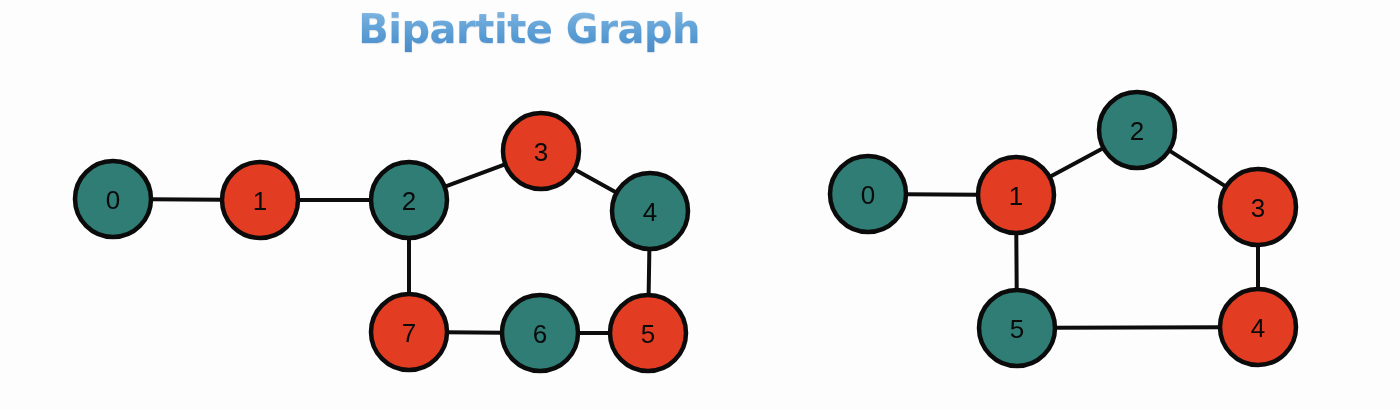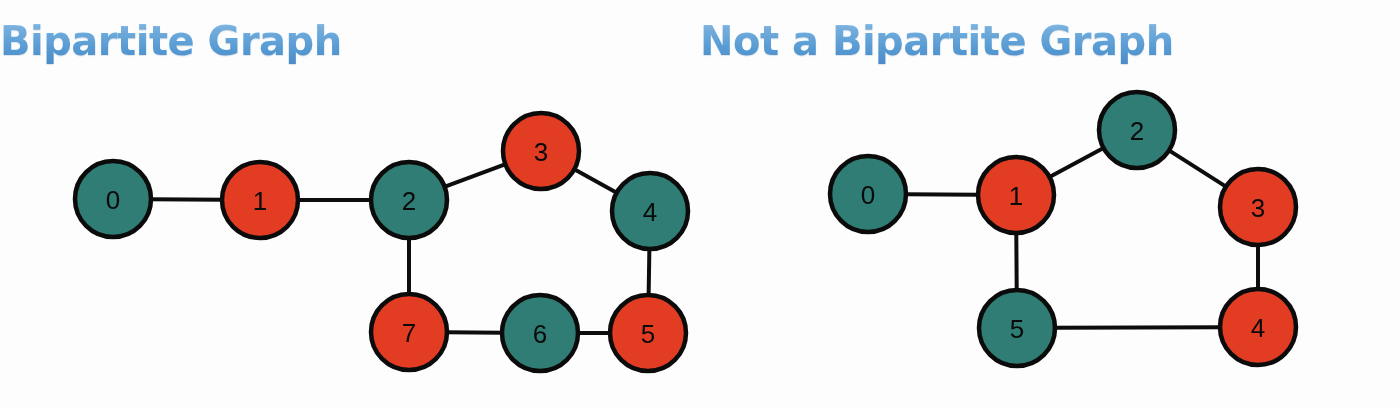--- a/index.html
+++ b/index.html
@@ -22,24 +22,24 @@
   .panel {
     position: absolute;
     top: 0;
     height: 409px;
   }
   #panel-left  { left: 0;   width: 700px; }
   #panel-right { left: 700px; width: 700px; }
 
   .panel-title {
     position: absolute;
-    top: 16px;
+    top: 4px;
     left: 0;
     width: 700px;
-    text-align: left;
+    text-align: right;
     font-family: "DejaVu Sans", sans-serif;
     font-weight: bold;
     font-size: 40px;
     letter-spacing: -0.5px;
     line-height: 50px;
     color: #4f9ede;
     background: linear-gradient(180deg, #9cc9ef 0%, #6fb2e8 30%, #4f9ede 62%, #3b84cd 100%);
     -webkit-background-clip: text;
     background-clip: text;
     -webkit-text-fill-color: transparent;
@@ -125,21 +125,20 @@
           </g>
           <g>
             <circle cx="409" cy="332" r="38" class="node-circle" fill="#e23d22" stroke="#0b0b0b"></circle>
             <text x="409" y="333" class="node-label" fill="#0a0a0a">7</text>
           </g>
         </g>
     </svg>
   </div>
 
   <div class="panel" id="panel-right">
-    <div class="panel-title">Not a Bipartite Graph</div>
     <svg class="graph-svg" viewBox="0 0 700 409">
       <g id="edges-1">
           <line x1="204.99915543432348" y1="194.24999429347517" x2="279.0008445656765" y2="194.75000570652483" class="edge" stroke="#0d0d0d"></line>
           <line x1="348.5947143471322" y1="177.49044270608601" x2="404.4052856528678" y2="147.50955729391399" class="edge" stroke="#0d0d0d"></line>
           <line x1="468.215475046088" y1="149.8643932111469" x2="526.7845249539121" y2="187.1356067888531" class="edge" stroke="#0d0d0d"></line>
           <line x1="558" y1="244" x2="558" y2="290" class="edge" stroke="#0d0d0d"></line>
           <line x1="521.0003185165737" y1="327.15352564930885" x2="353.9996814834264" y2="327.84647435069115" class="edge" stroke="#0d0d0d"></line>
           <line x1="316.72181237446136" y1="291.0010458033609" x2="316.27818762553864" y2="231.9989541966391" class="edge" stroke="#0d0d0d"></line>
         </g>
       <g id="nodes-1">

